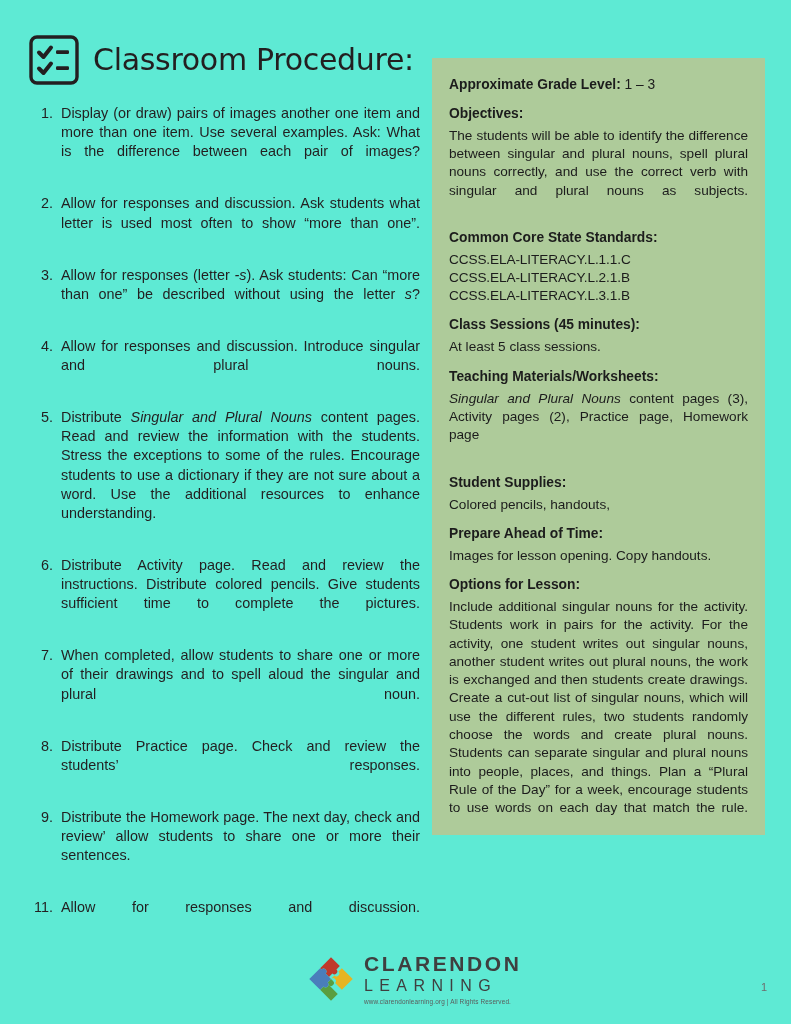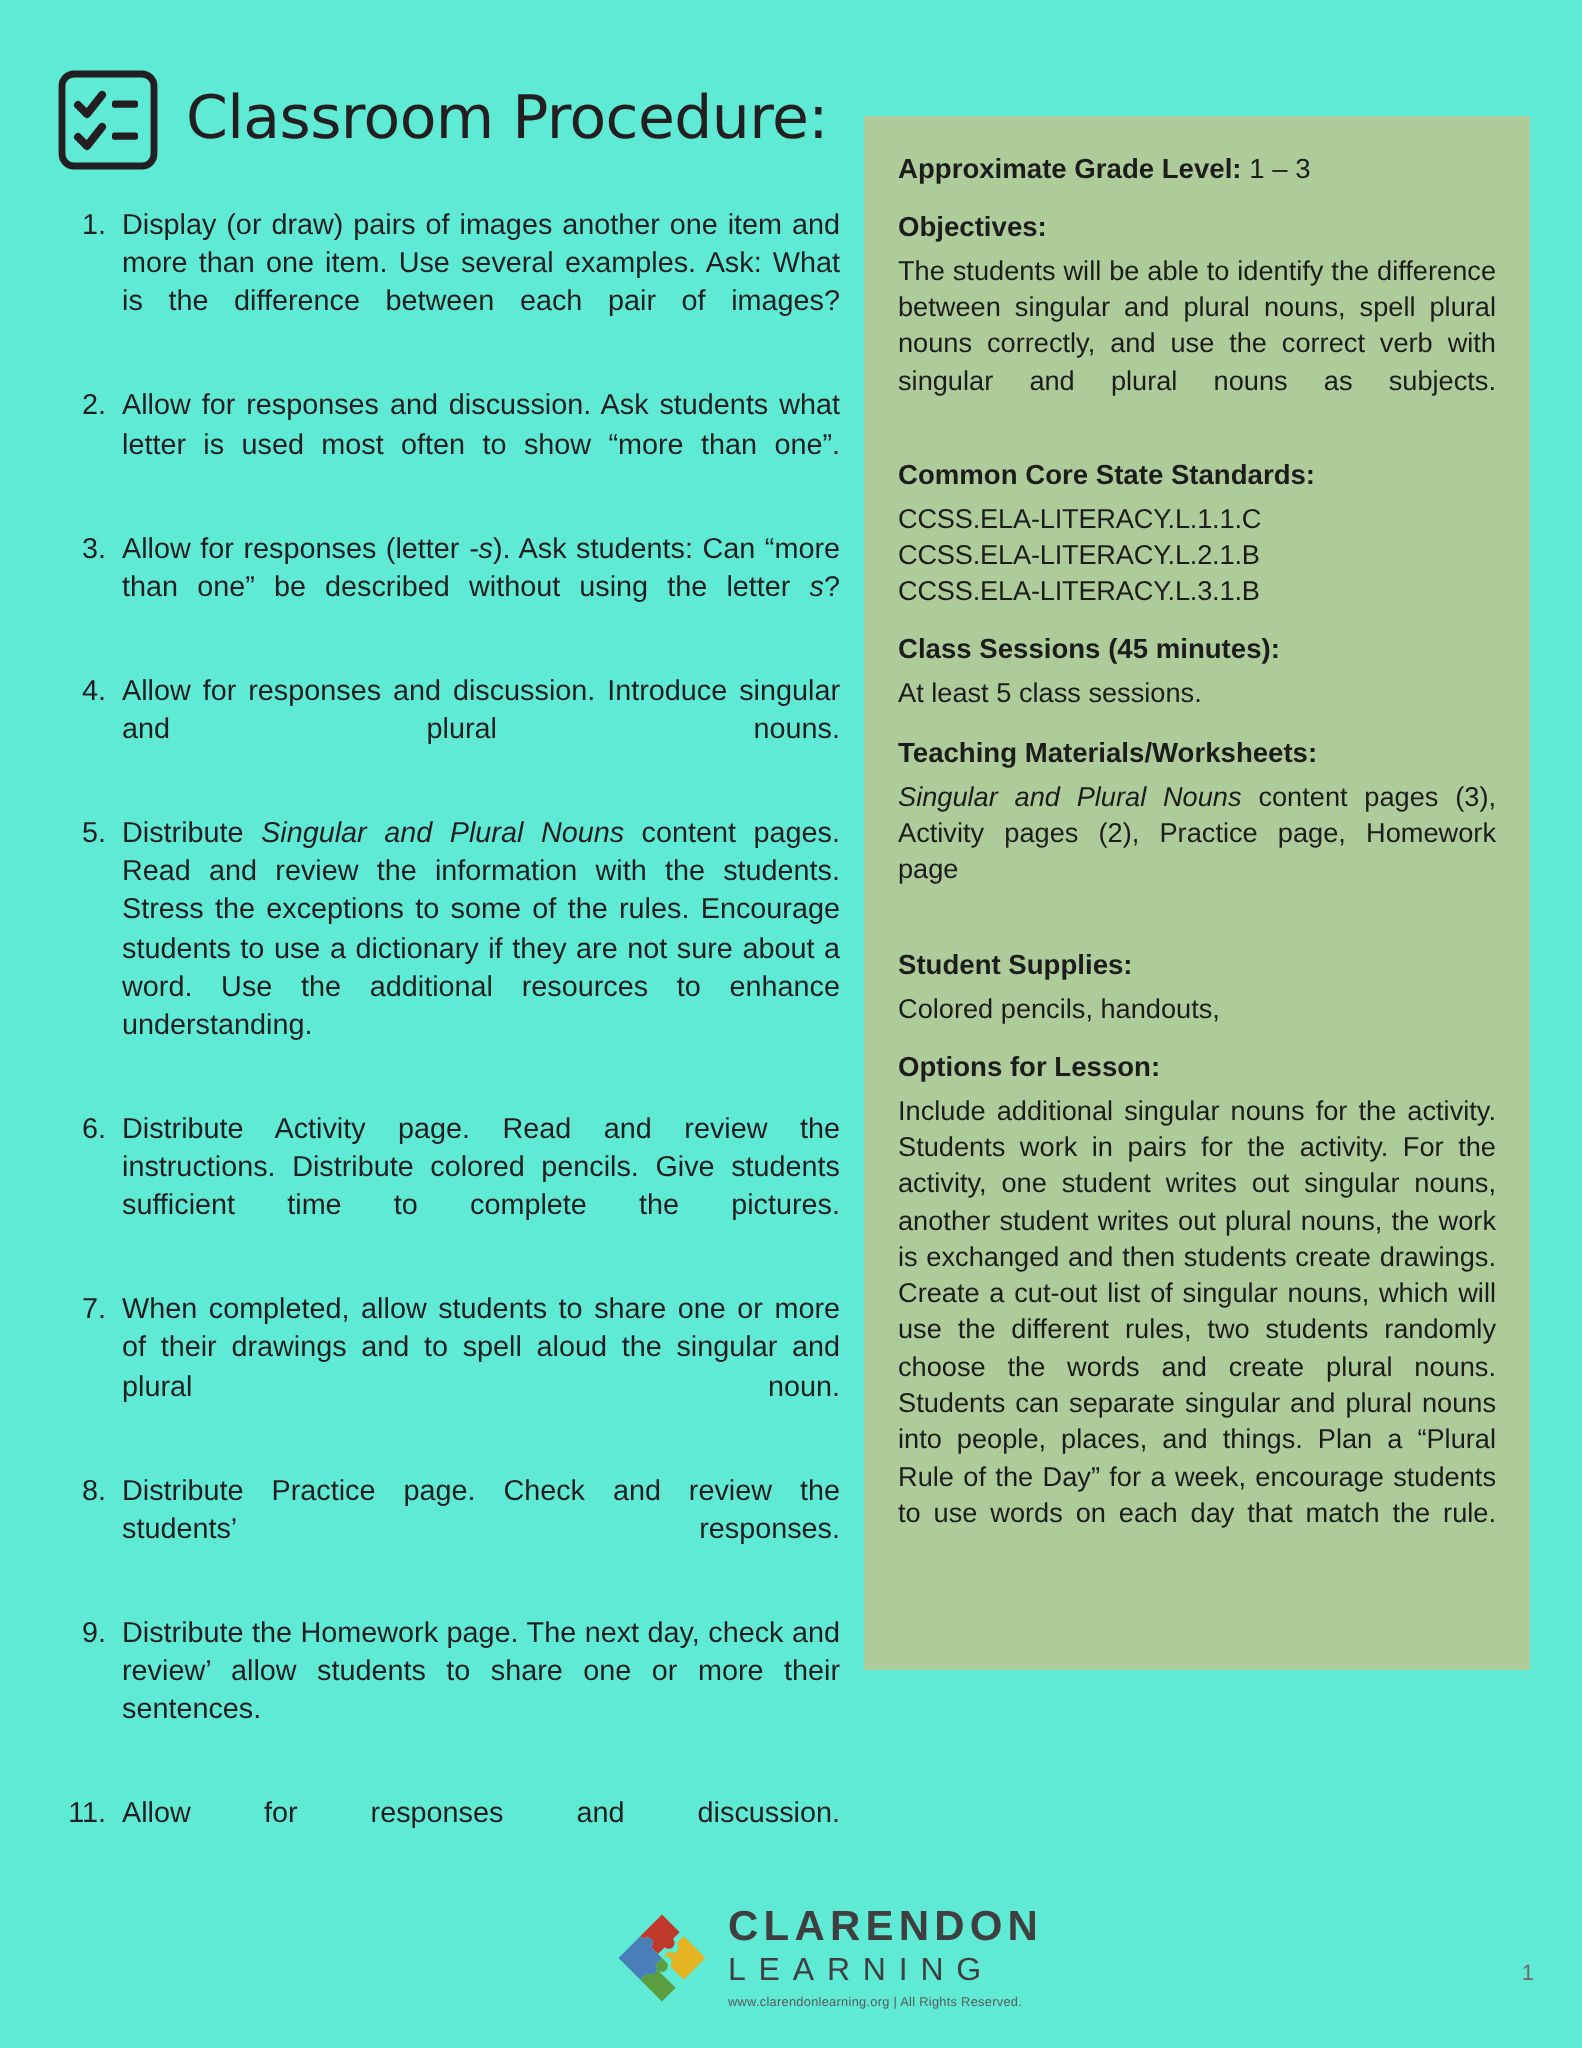--- a/index.html
+++ b/index.html
@@ -272,20 +272,24 @@
       </div>
       <div class="info-block">
         <div class="info-heading">Teaching Materials/Worksheets:</div>
         <div class="info-body"><em>Singular and Plural Nouns</em> content pages (3), Activity pages (2), Practice page, Homework page</div>
       </div>
       <div class="info-block">
         <div class="info-heading">Student Supplies:</div>
         <div class="info-body no-justify">Colored pencils, handouts,</div>
       </div>
       <div class="info-block">
+        <div class="info-heading">Prepare Ahead of Time:</div>
+        <div class="info-body no-justify">Images for lesson opening.  Copy handouts.</div>
+      </div>
+      <div class="info-block">
         <div class="info-heading">Options for Lesson:</div>
         <div class="info-body">Include additional singular nouns for the activity.  Students work in pairs for the activity.  For the activity, one student writes out singular nouns, another student writes out plural nouns, the work is exchanged and then students create drawings.  Create a cut-out list of singular nouns, which will use the different rules, two students randomly choose the words and create plural nouns.  Students can separate singular and plural nouns into people, places, and things.  Plan a “Plural Rule of the Day” for a week, encourage students to use words on each day that match the rule.</div>
       </div>
     </div>
 
   <div id="footer">
     <div id="logo-wrap">
       <svg id="puzzle-logo" viewBox="0 0 100 100">
         <g transform="rotate(45 50 50)">
 

